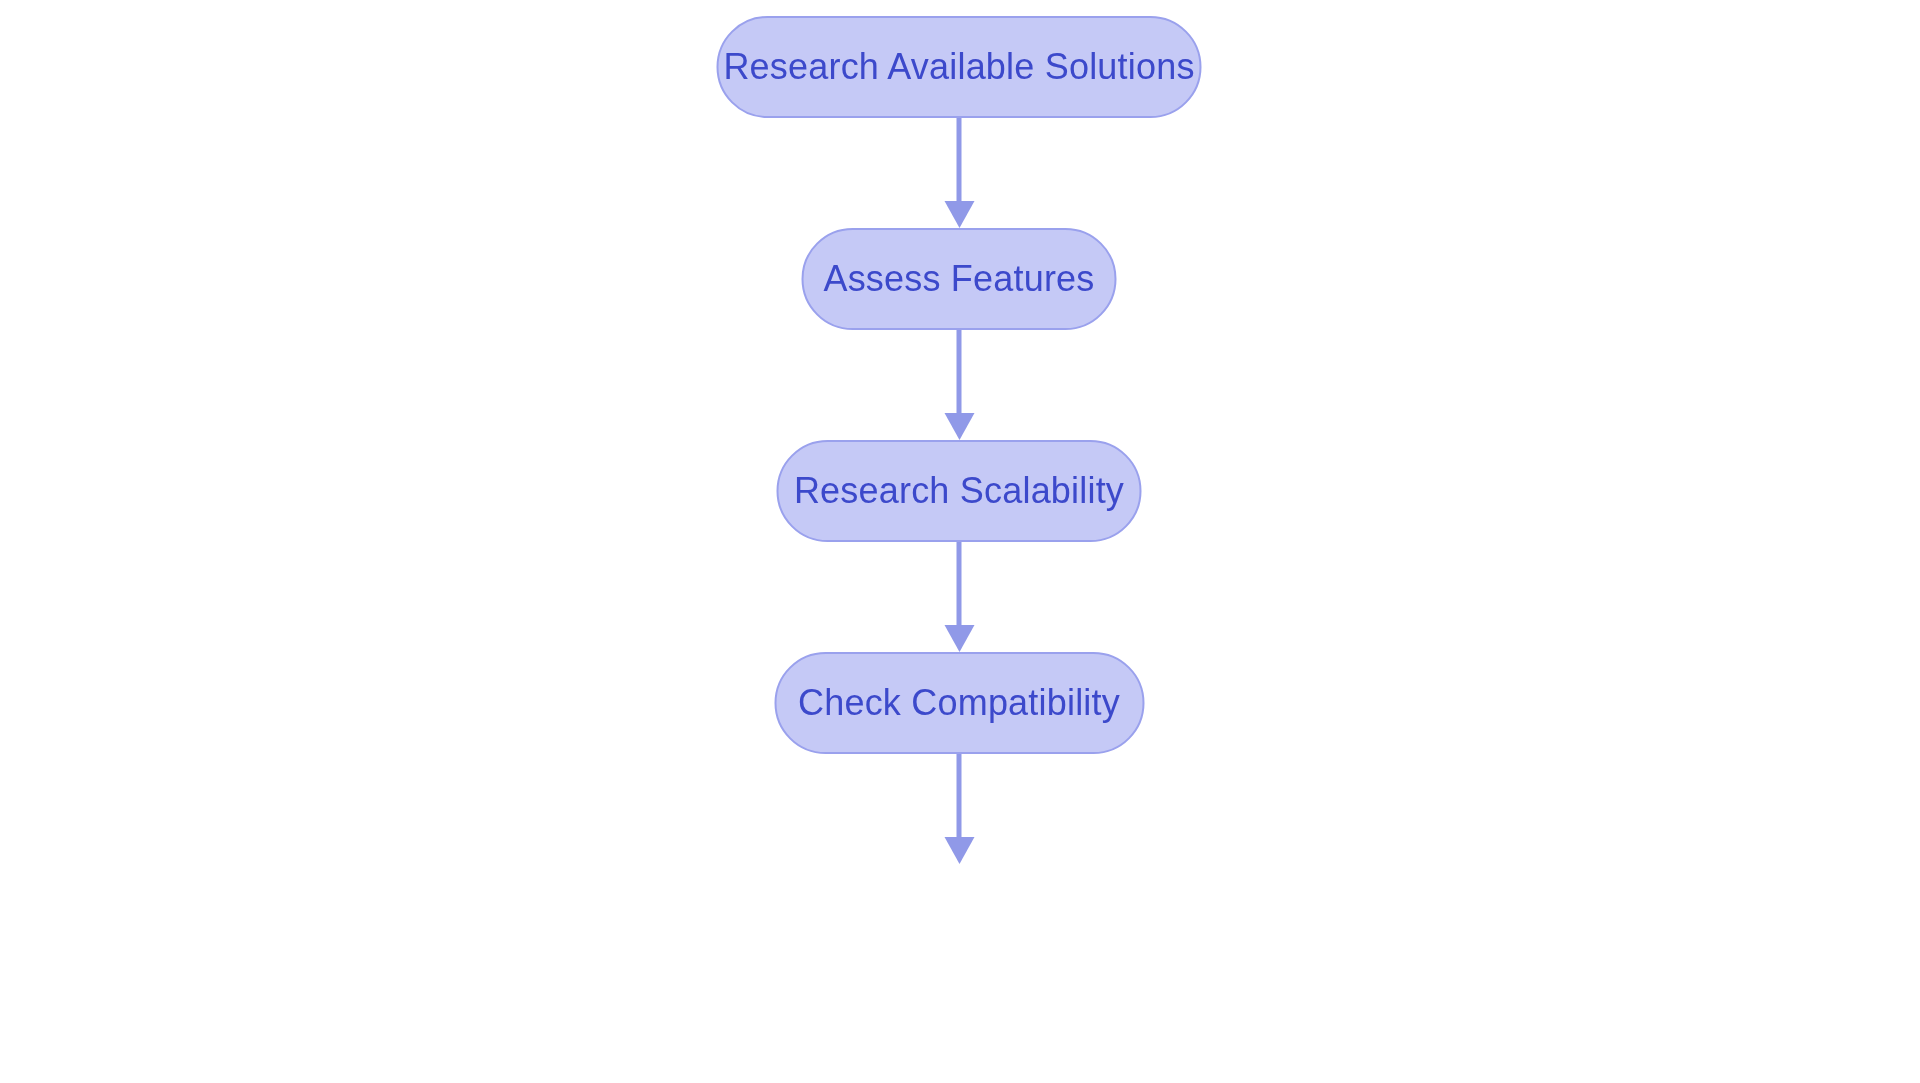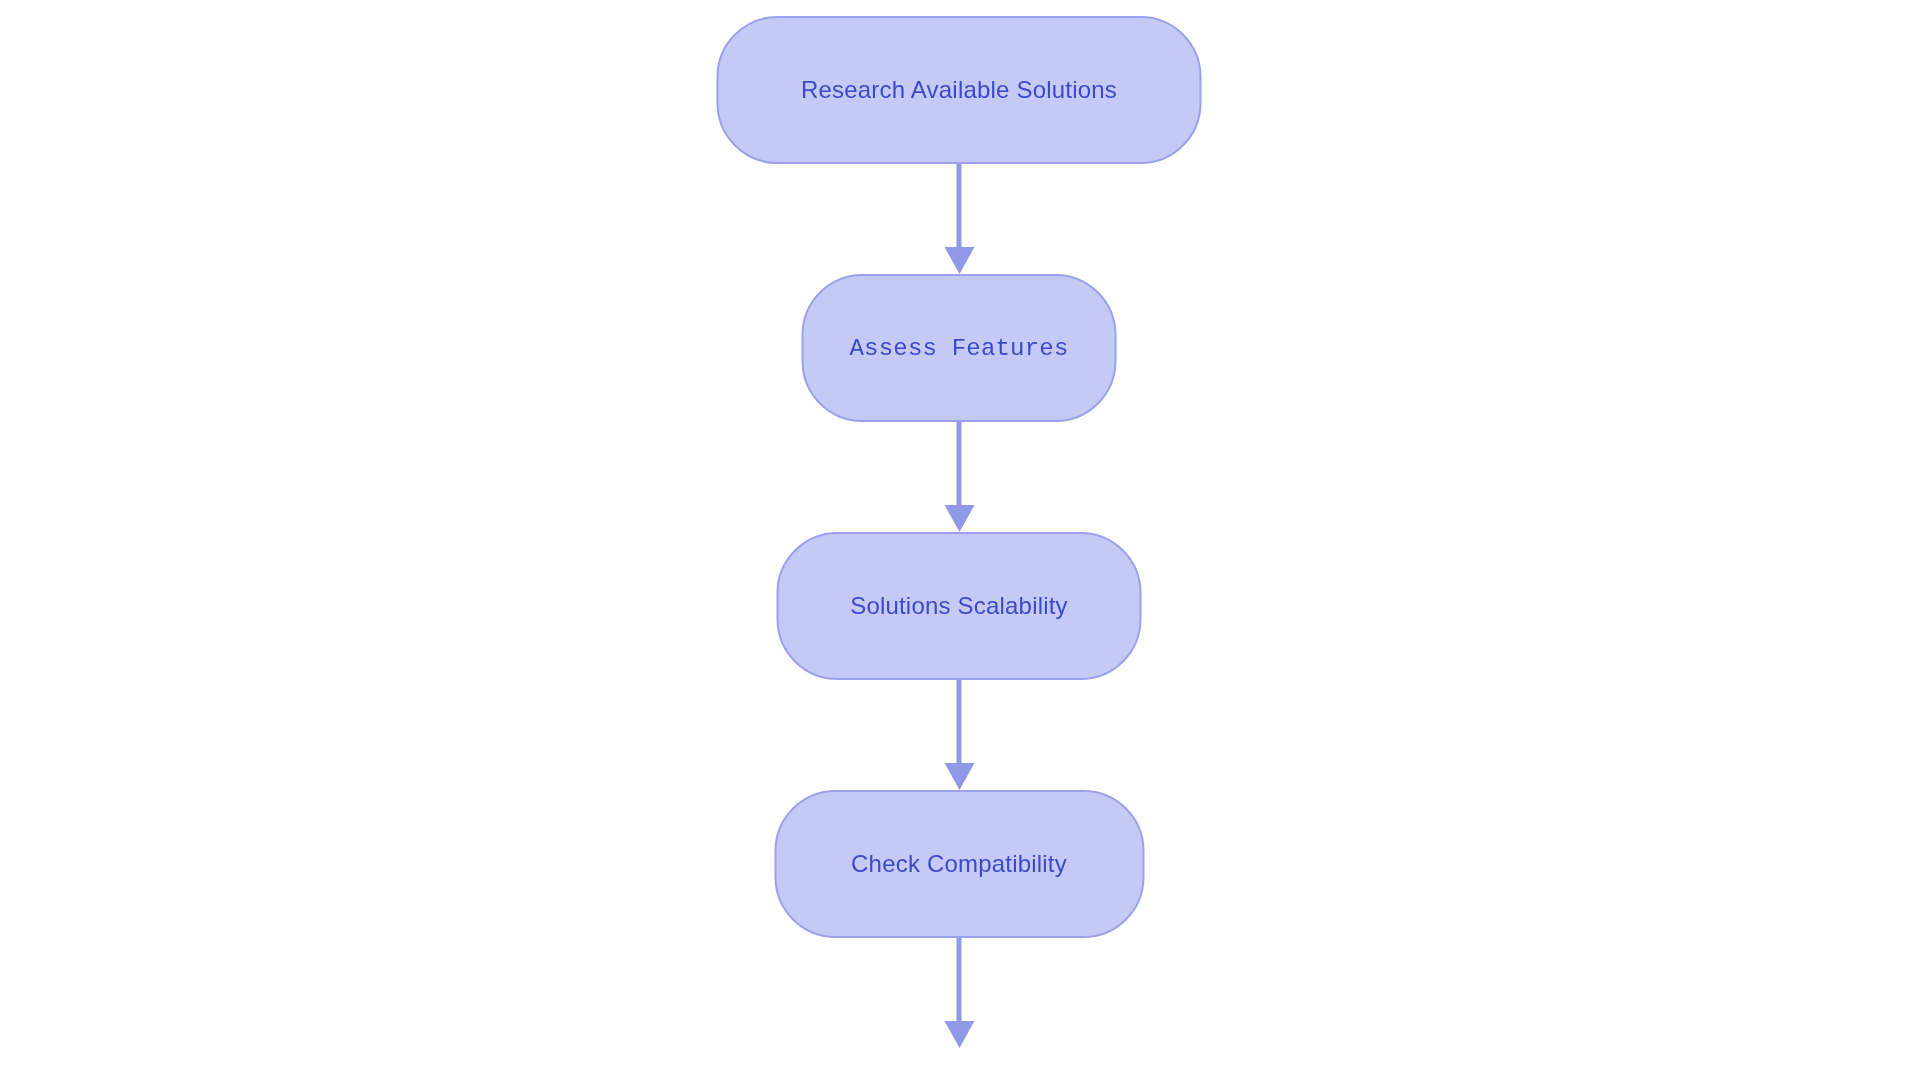--- a/index.html
+++ b/index.html
@@ -26,37 +26,37 @@
   .flow {
     position: absolute;
     left: 959px;
     top: 16px;
     transform: translateX(-50%);
     display: flex;
     flex-direction: column;
     align-items: center;
   }
   .node {
-    height: 148px;
+    height: 102px;
     border-radius: 61px;
     background: var(--node-fill);
     border: 2px solid var(--node-border);
     color: var(--node-text);
     display: flex;
     align-items: center;
     justify-content: center;
-    font-size: 24px;
+    font-size: 36px;
     font-weight: 400;
     letter-spacing: 0.2px;
     text-align: center;
     white-space: nowrap;
     flex: 0 0 auto;
   }
   .node-1 { width: 485px; }
-  .node-2 { width: 315px; font-family: Liberation Mono, monospace; }
+  .node-2 { width: 315px; }
   .node-3 { width: 365px; }
   .node-4 { width: 370px; text-align: center; }
   .node-5 { width: 532px; }
   .arrow {
     height: 110px;
     display: flex;
     flex-direction: column;
     align-items: center;
     flex: 0 0 auto;
   }
@@ -92,21 +92,21 @@
     <div class="node node-2">
       <span>Assess Features</span>
     </div>
 
     <div class="arrow">
       <div class="arrow-shaft"></div>
       <div class="arrow-head"></div>
     </div>
 
     <div class="node node-3">
-      <span>Solutions Scalability</span>
+      <span>Research Scalability</span>
     </div>
 
     <div class="arrow">
       <div class="arrow-shaft"></div>
       <div class="arrow-head"></div>
     </div>
 
     <div class="node node-4">
       <span>Check Compatibility</span>
     </div>

